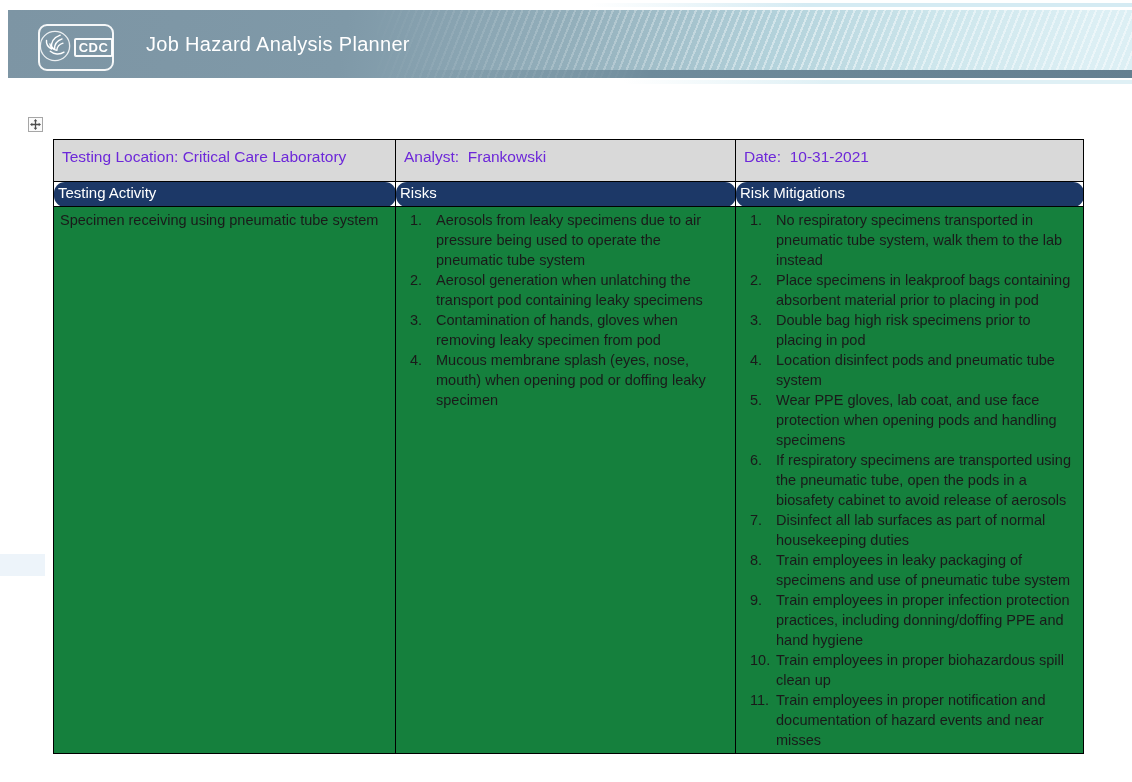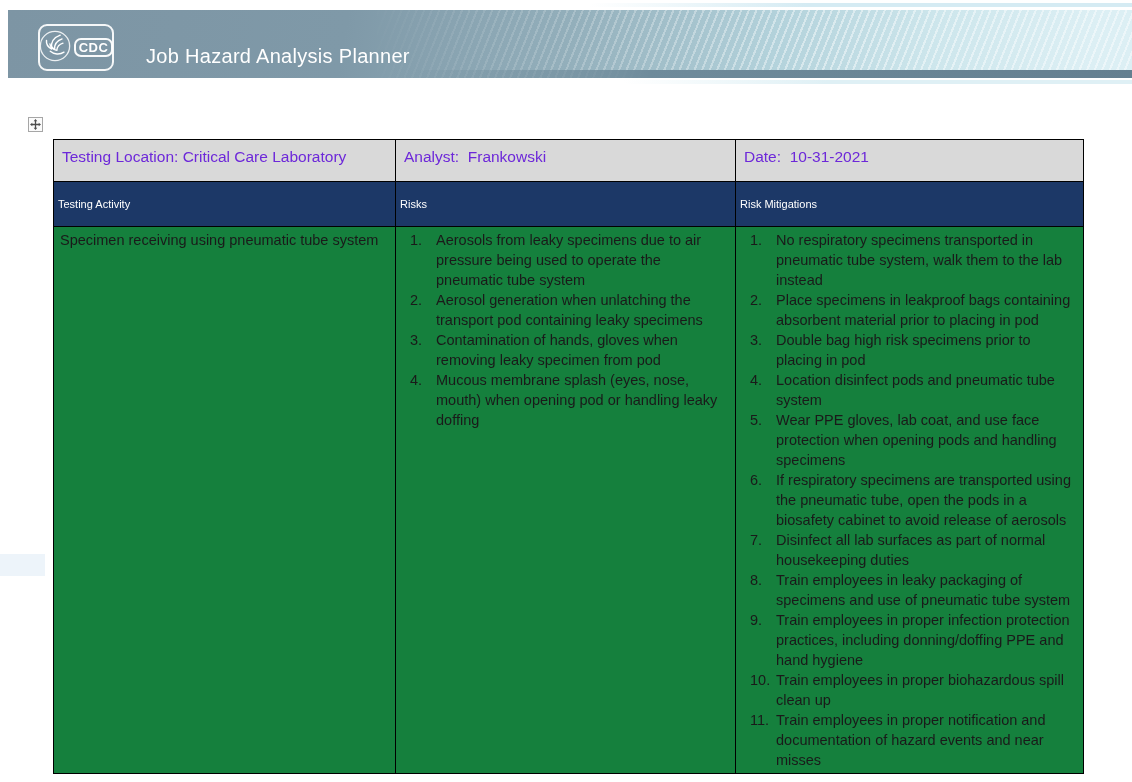--- a/index.html
+++ b/index.html
@@ -52,31 +52,31 @@
     position: absolute; left: 30px; top: 14px;
     width: 76px; height: 47px;
     border: 2px solid rgba(255,255,255,0.92);
     border-radius: 9px;
     display: flex; align-items: center; justify-content: center;
     gap: 2px;
   }
   .cdc-logo .eagle { flex: 0 0 auto; margin-left: 2px; }
   .cdc-box {
     border: 2px solid rgba(255,255,255,0.95);
-    border-radius: 7px;
+    border-radius: 2px;
     color: #ffffff;
     font-weight: bold;
     font-size: 13px;
     line-height: 15px;
     padding: 0 3px;
     letter-spacing: 0.5px;
     margin-right: 3px;
   }
   .page-title {
-    position: absolute; left: 138px; top: 12px; height: 68px;
+    position: absolute; left: 138px; top: 0; height: 68px;
     display: flex; align-items: center;
     color: #ffffff;
     font-size: 20px;
     font-weight: 400;
     letter-spacing: 0.3px;
   }
 
   
   .table-handle {
     position: absolute; left: 28px; top: 117px;
@@ -114,24 +114,25 @@
     font-size: 15.5px;
     color: #6d28d9;
     padding: 8px 8px 12px 8px;
     white-space: pre-wrap;
   }
   th.colhead {
     height: 25px;
     background: var(--column-header-bg, #1c3867);
     color: #ffffff;
     font-weight: 400;
-    font-size: 11px;
+    font-size: 15px;
     text-align: center;
     vertical-align: middle;
-    padding: 16px 4px;
+    padding: 2px 4px;
+    border-radius: 11px;
   }
   td.content {
     height: 538px;
     background: #15803d;
     padding: 3px 6px;
     line-height: 20px;
   }
   ol.num-list {
     list-style: none;
     counter-reset: item;
@@ -199,21 +200,21 @@
     </tr>
     <tr>
       <td class="content">
         <div>Specimen receiving using pneumatic tube system</div>
       </td>
       <td class="content">
         <ol class="num-list">
             <li>Aerosols from leaky specimens due to air pressure being used to operate the pneumatic tube system</li>
             <li>Aerosol generation when unlatching the transport pod containing leaky specimens</li>
             <li>Contamination of hands, gloves when removing leaky specimen from pod</li>
-            <li>Mucous membrane splash (eyes, nose, mouth) when opening pod or handling leaky doffing</li>
+            <li>Mucous membrane splash (eyes, nose, mouth) when opening pod or doffing leaky specimen</li>
           </ol>
       </td>
       <td class="content">
         <ol class="num-list">
             <li>No respiratory specimens transported in pneumatic tube system, walk them to the lab instead</li>
             <li>Place specimens in leakproof bags containing absorbent material prior to placing in pod</li>
             <li>Double bag high risk specimens prior to placing in pod</li>
             <li>Location disinfect pods and pneumatic tube system</li>
             <li>Wear PPE gloves, lab coat, and use face protection when opening pods and handling specimens</li>
             <li>If respiratory specimens are transported using the pneumatic tube, open the pods in a biosafety cabinet to avoid release of aerosols</li>

